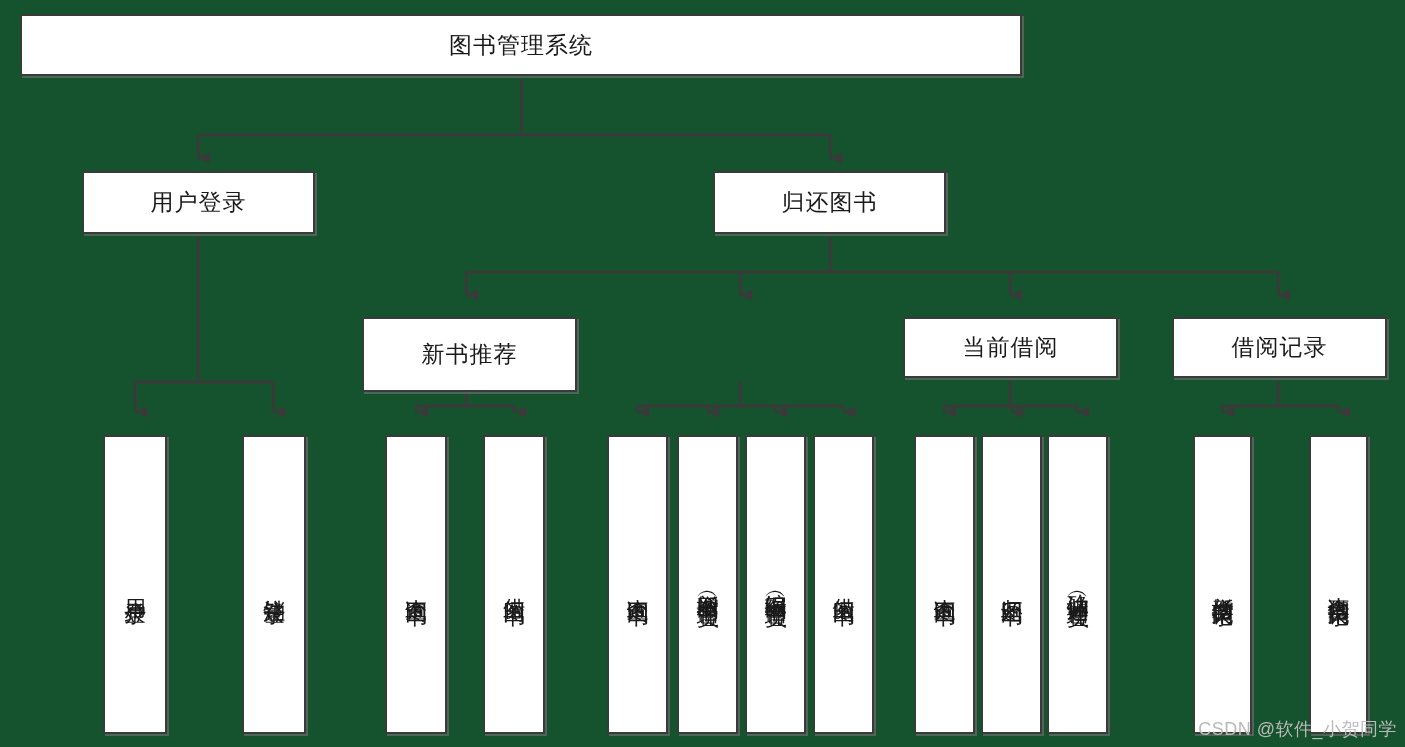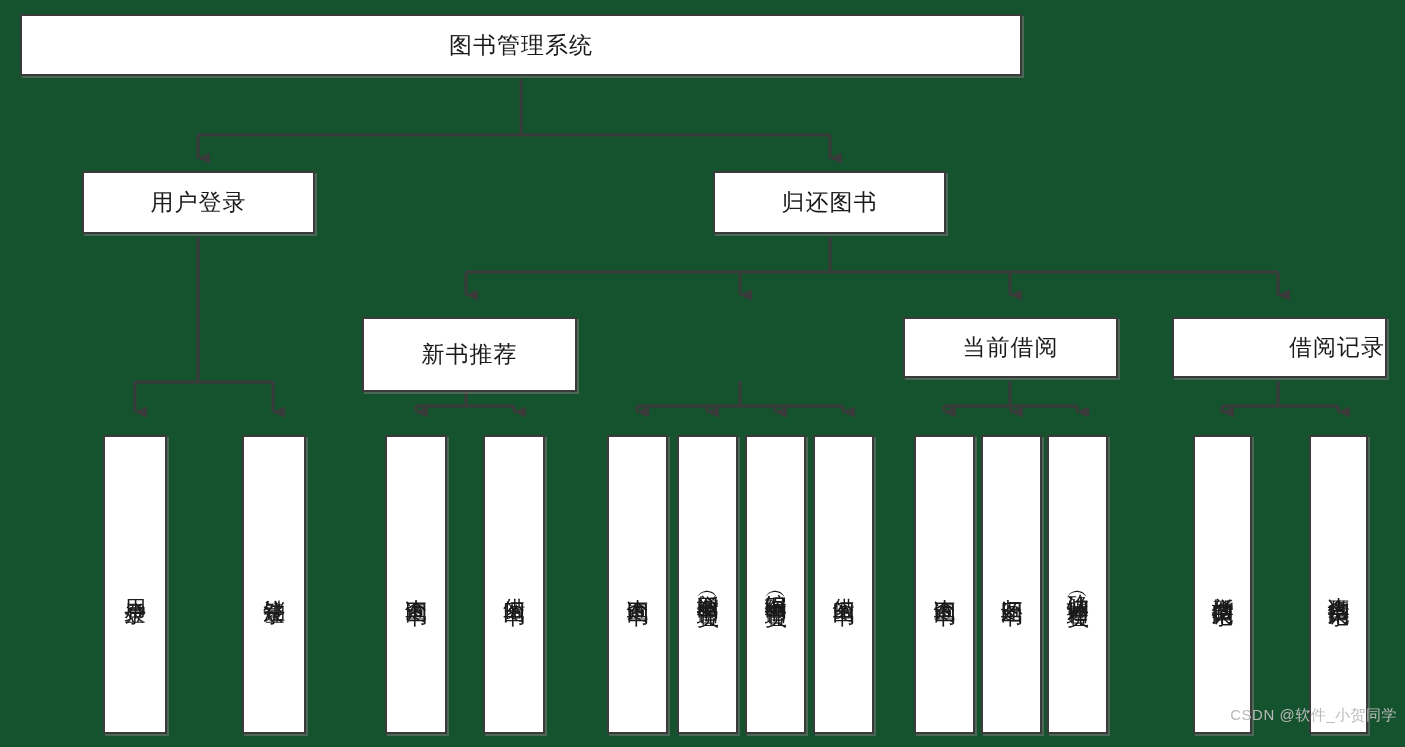--- a/index.html
+++ b/index.html
@@ -60,22 +60,22 @@
     text-orientation: upright;
     font-size: 22px;
     line-height: 1.12;
     letter-spacing: 2px;
     white-space: nowrap;
     max-height: 100%;
   }
   .watermark {
     position: absolute;
     right: 8px;
-    bottom: 22px;
-    font-size: 15px;
+    bottom: 6px;
+    font-size: 18px;
     color: #b9b9b9;
     letter-spacing: 0.5px;
     z-index: 5;
     white-space: nowrap;
   }
 </style>
 </head>
 <body>
 
 <div id="canvas">
@@ -141,21 +141,21 @@
   <div class="node horiz" style="left:713px; top:171px; width:233px; height:63px;">
     <span class="label">归还图书</span>
   </div>
 
   <div class="node horiz" style="left:362px; top:317px; width:215px; height:75px;">
     <span class="label">新书推荐</span>
   </div>
   <div class="node horiz" style="left:903px; top:317px; width:215px; height:61px;">
     <span class="label">当前借阅</span>
   </div>
-  <div class="node horiz" style="left:1172px; top:317px; width:215px; height:61px;justify-content:flex-end;">
+  <div class="node horiz" style="left:1172px; top:317px; width:215px; height:61px;">
     <span class="label">借阅记录</span>
   </div>
 
   <div class="node vert" style="left:103px; top:435px; width:64px; height:299px;">
     <span class="label">用户登录</span>
   </div>
   <div class="node vert" style="left:242px; top:435px; width:64px; height:299px;">
     <span class="label">注销登录</span>
   </div>
 

